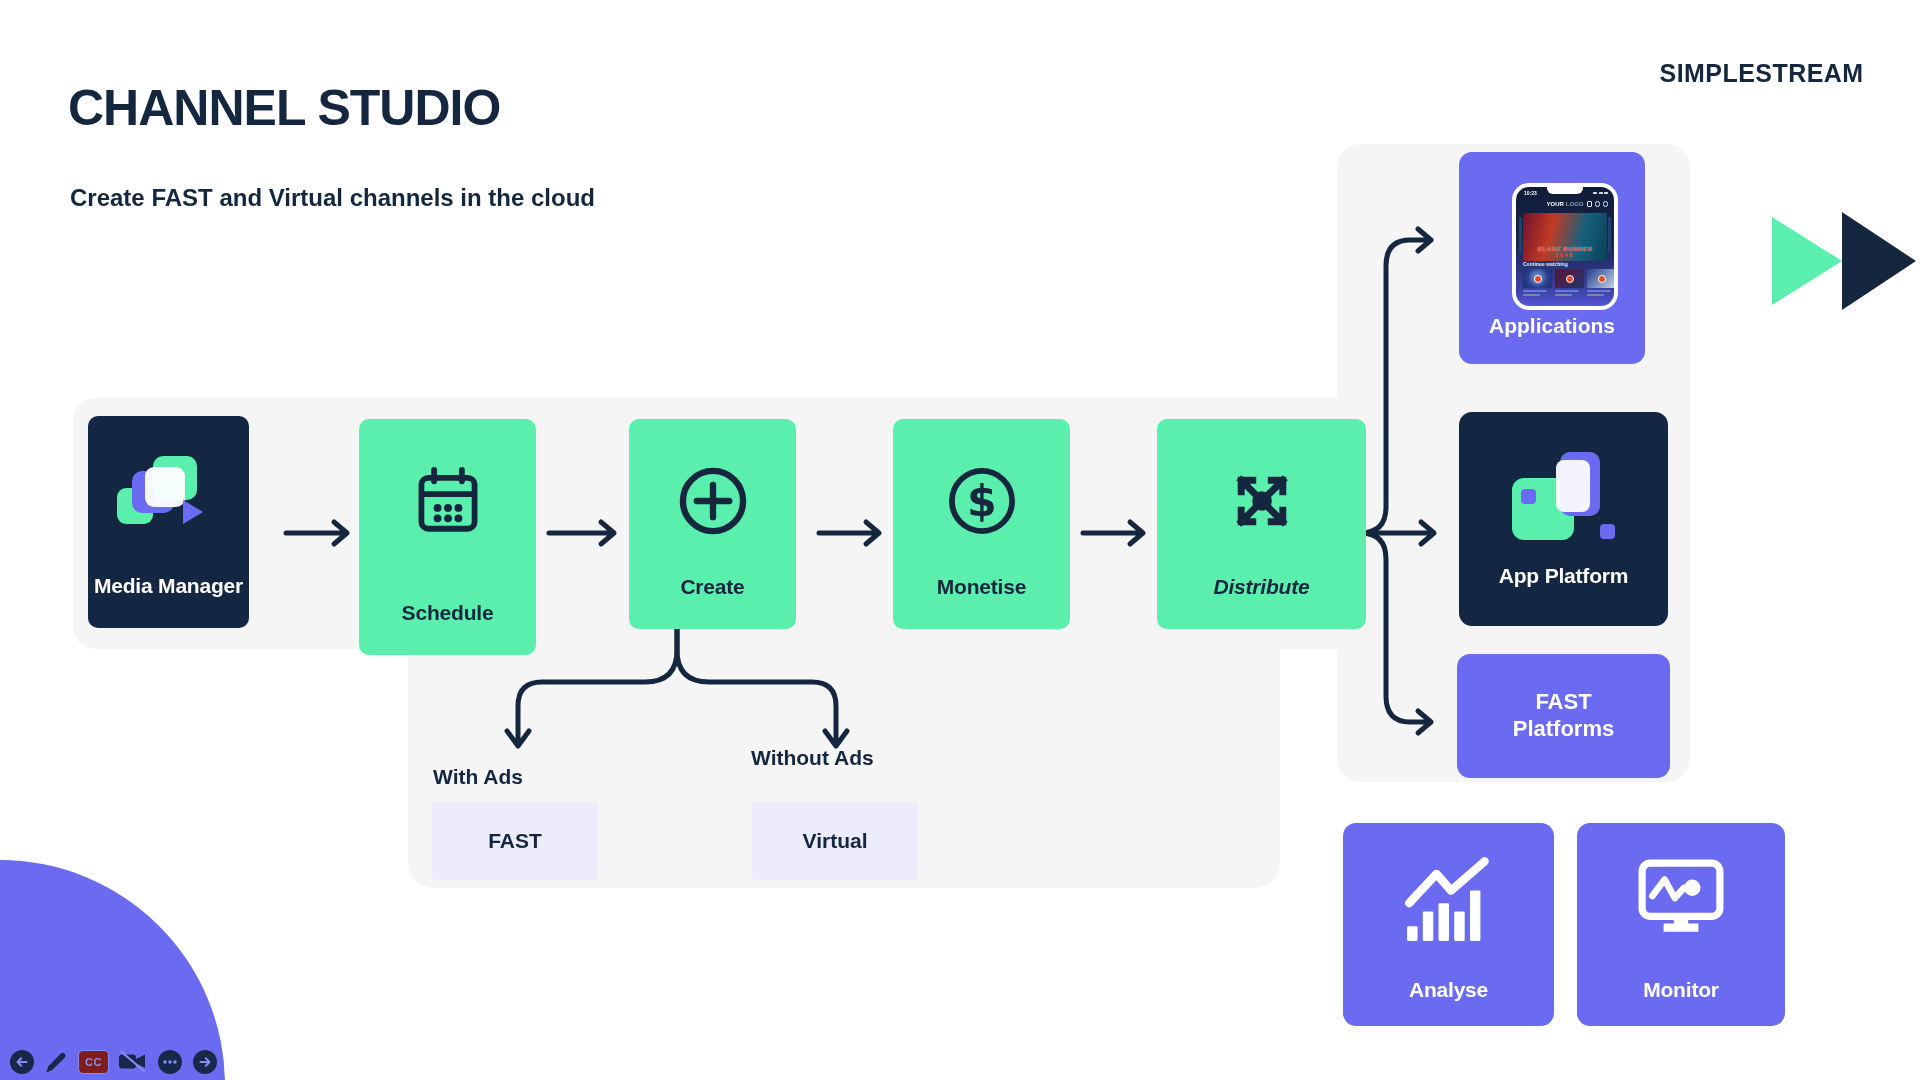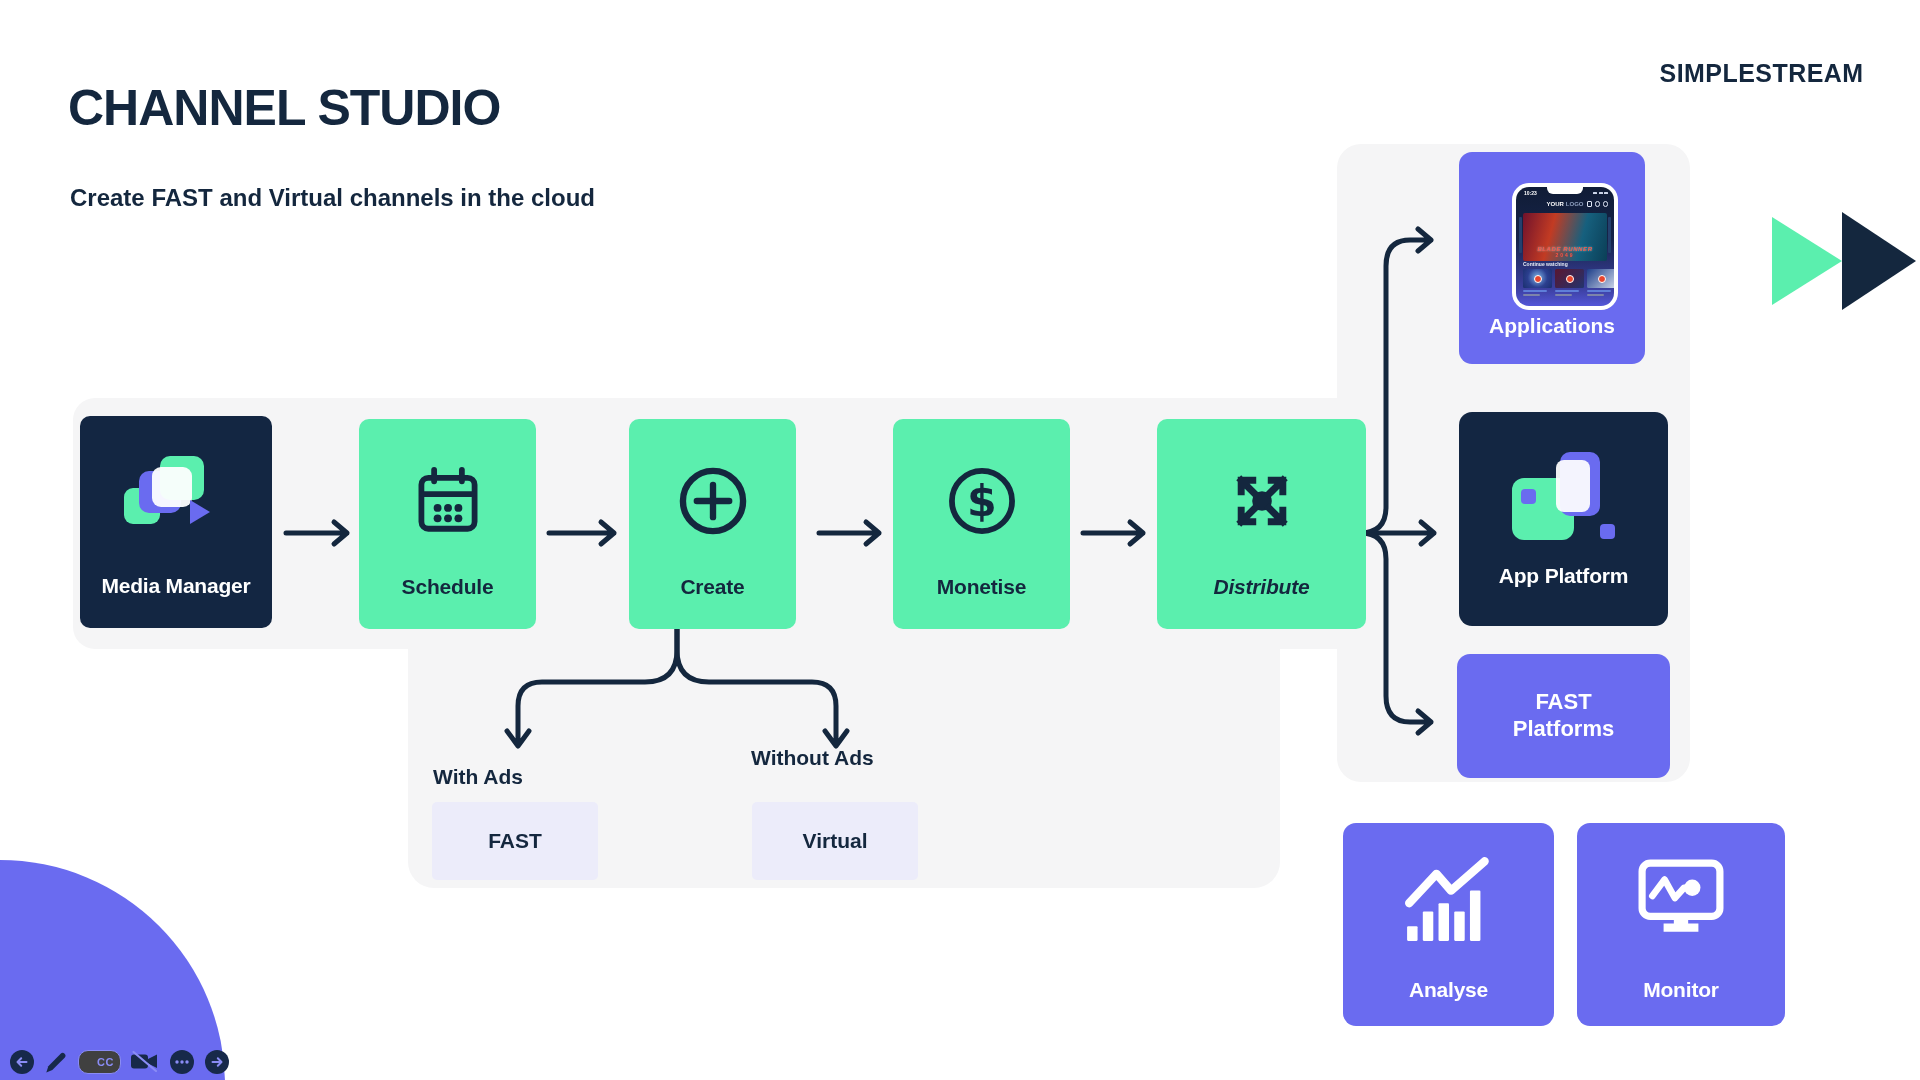--- a/index.html
+++ b/index.html
@@ -21,22 +21,22 @@
 
   
   .connectors{position:absolute;left:0;top:0;z-index:3;pointer-events:none;}
   .connectors path{stroke:#14273E;stroke-width:5;fill:none;stroke-linecap:round;stroke-linejoin:round;}
 
   
   .card{position:absolute;z-index:4;border-radius:10px;}
   .green{background:#5BEFAE;}
   .navy{background:#132642;}
   .purple{background:#6A6BF0;}
-  #card-mm{left:80px;top:416px;width:192px;height:212px;}
-  #card-schedule{left:359px;top:419px;width:177px;height:210px;}
+  #card-mm{left:88px;top:416px;width:161px;height:212px;}
+  #card-schedule{left:359px;top:419px;width:177px;height:236px;}
   #card-create{left:629px;top:419px;width:167px;height:210px;}
   #card-monetise{left:893px;top:419px;width:177px;height:210px;}
   #card-distribute{left:1157px;top:419px;width:209px;height:210px;font-style:italic;}
   .card-label{position:absolute;left:0;right:0;bottom:30px;text-align:center;font-weight:800;
     font-size:21px;color:#14273E;letter-spacing:-0.2px;}
   .navy .card-label,.purple .card-label{color:#fff;}
   .icon-wrap{position:absolute;top:45px;left:50%;transform:translateX(-50%);}
 
   
   .cluster{position:absolute;}
@@ -121,23 +121,23 @@
   .tri-green{left:1772px;top:217px;width:70px;height:88px;background:#5BEFAE;
     clip-path:polygon(0 0,100% 50%,0 100%);}
   .tri-navy{left:1842px;top:212px;width:74px;height:98px;background:#14273E;
     clip-path:polygon(0 0,100% 50%,0 100%);}
 
   
   .corner{position:absolute;left:-225px;top:860px;width:450px;height:450px;border-radius:50%;
     background:#6A6BF0;z-index:6;}
   .toolbar{position:absolute;left:8px;top:1048px;display:flex;gap:8px;align-items:center;z-index:7;}
   .tool{width:27px;height:27px;display:flex;align-items:center;justify-content:center;cursor:pointer;}
-  .cc-badge{width:29px;height:22px;background:#404040;border:1.5px solid #8a8cf5;border-radius:10px;
+  .cc-badge{width:29px;height:22px;background:#7f1d1d;border:1.5px solid #8a8cf5;border-radius:5px;
     color:#8a8cf5;font-size:11px;font-weight:800;display:flex;align-items:center;justify-content:center;
-    letter-spacing:0.5px;cursor:pointer;padding-left:12px;}
+    letter-spacing:0.5px;cursor:pointer;}
 
   svg text{font-family:"DejaVu Sans","Liberation Sans",sans-serif;}
 </style>
 </head>
 <body>
 
 <div class="canvas">
 
   <div class="title">CHANNEL STUDIO</div>
   <div class="subtitle">Create FAST and Virtual channels in the cloud</div>

